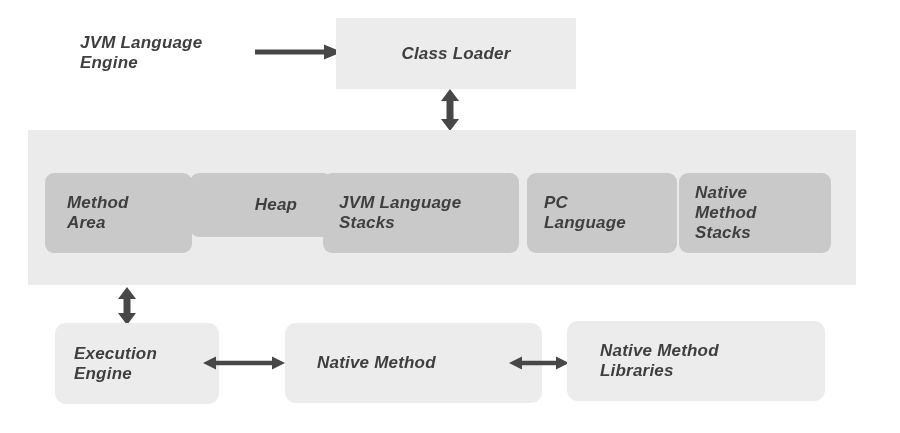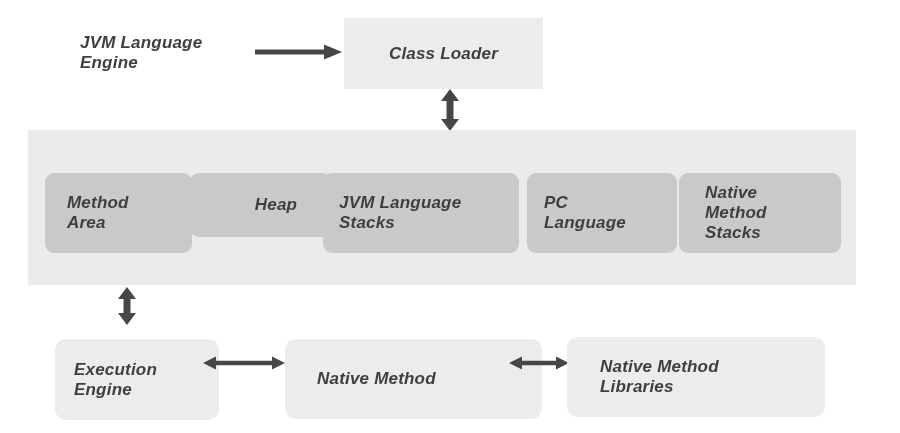--- a/index.html
+++ b/index.html
@@ -7,23 +7,23 @@
     --inner-box:#c9c9c9; --text:#3f3f3f; --arrow:#474747;
   }
   html,body{margin:0;padding:0;}
   body{background:var(--background);font-family:"Liberation Sans",sans-serif;}
   .stage{position:relative;width:900px;height:433px;background:var(--background);overflow:hidden;font-style:italic;}
   .lbl{font-size:17px;font-weight:700;color:var(--text);line-height:20px;letter-spacing:.2px;}
   .ln{display:block;}
   .box{position:absolute;display:flex;flex-direction:column;justify-content:center;}
   .outer{background:var(--outer-box);}
   .inner{background:var(--inner-box);border-radius:9px;padding-left:22px;}
-  .bottom{background:var(--outer-box);border-radius:11px;padding-left:24px;margin-top:16px;}
+  .bottom{background:var(--outer-box);border-radius:11px;padding-left:24px;}
   .band{position:absolute;left:28px;top:130px;width:828px;height:155px;background:var(--band);}
-  .class-loader{left:344px;top:18px;width:199px;height:71px;align-items:center;}
+  .class-loader{left:336px;top:18px;width:240px;height:71px;align-items:center;}
   .src-label{position:absolute;left:80px;top:33px;width:180px;}
   .arrow{position:absolute;color:var(--arrow);}
   svg{display:block;}
 </style>
 </head>
 <body>
 
 <div class="stage">
 
   <div class="src-label lbl">
@@ -72,21 +72,21 @@
     </span>
   </div>
 
   <div class="box inner" style="left:527px;top:173px;width:133px;height:80px;padding-left:17px;justify-content:center;">
     <span class="lbl">
       <span class="ln">PC</span>
       <span class="ln">Language</span>
     </span>
   </div>
 
-  <div class="box inner" style="left:679px;top:173px;width:136px;height:80px;padding-left:26px;">
+  <div class="box inner" style="left:679px;top:173px;width:136px;height:80px;padding-left:16px;">
     <span class="lbl">
       <span class="ln">Native</span>
       <span class="ln">Method</span>
       <span class="ln">Stacks</span>
     </span>
   </div>
 
   <div class="arrow" style="left:115px;top:286px;">
     <svg width="24" height="40" viewBox="0 0 24 40">
       <line x1="12" y1="11" x2="12" y2="29" stroke="currentColor" stroke-width="7"></line>

